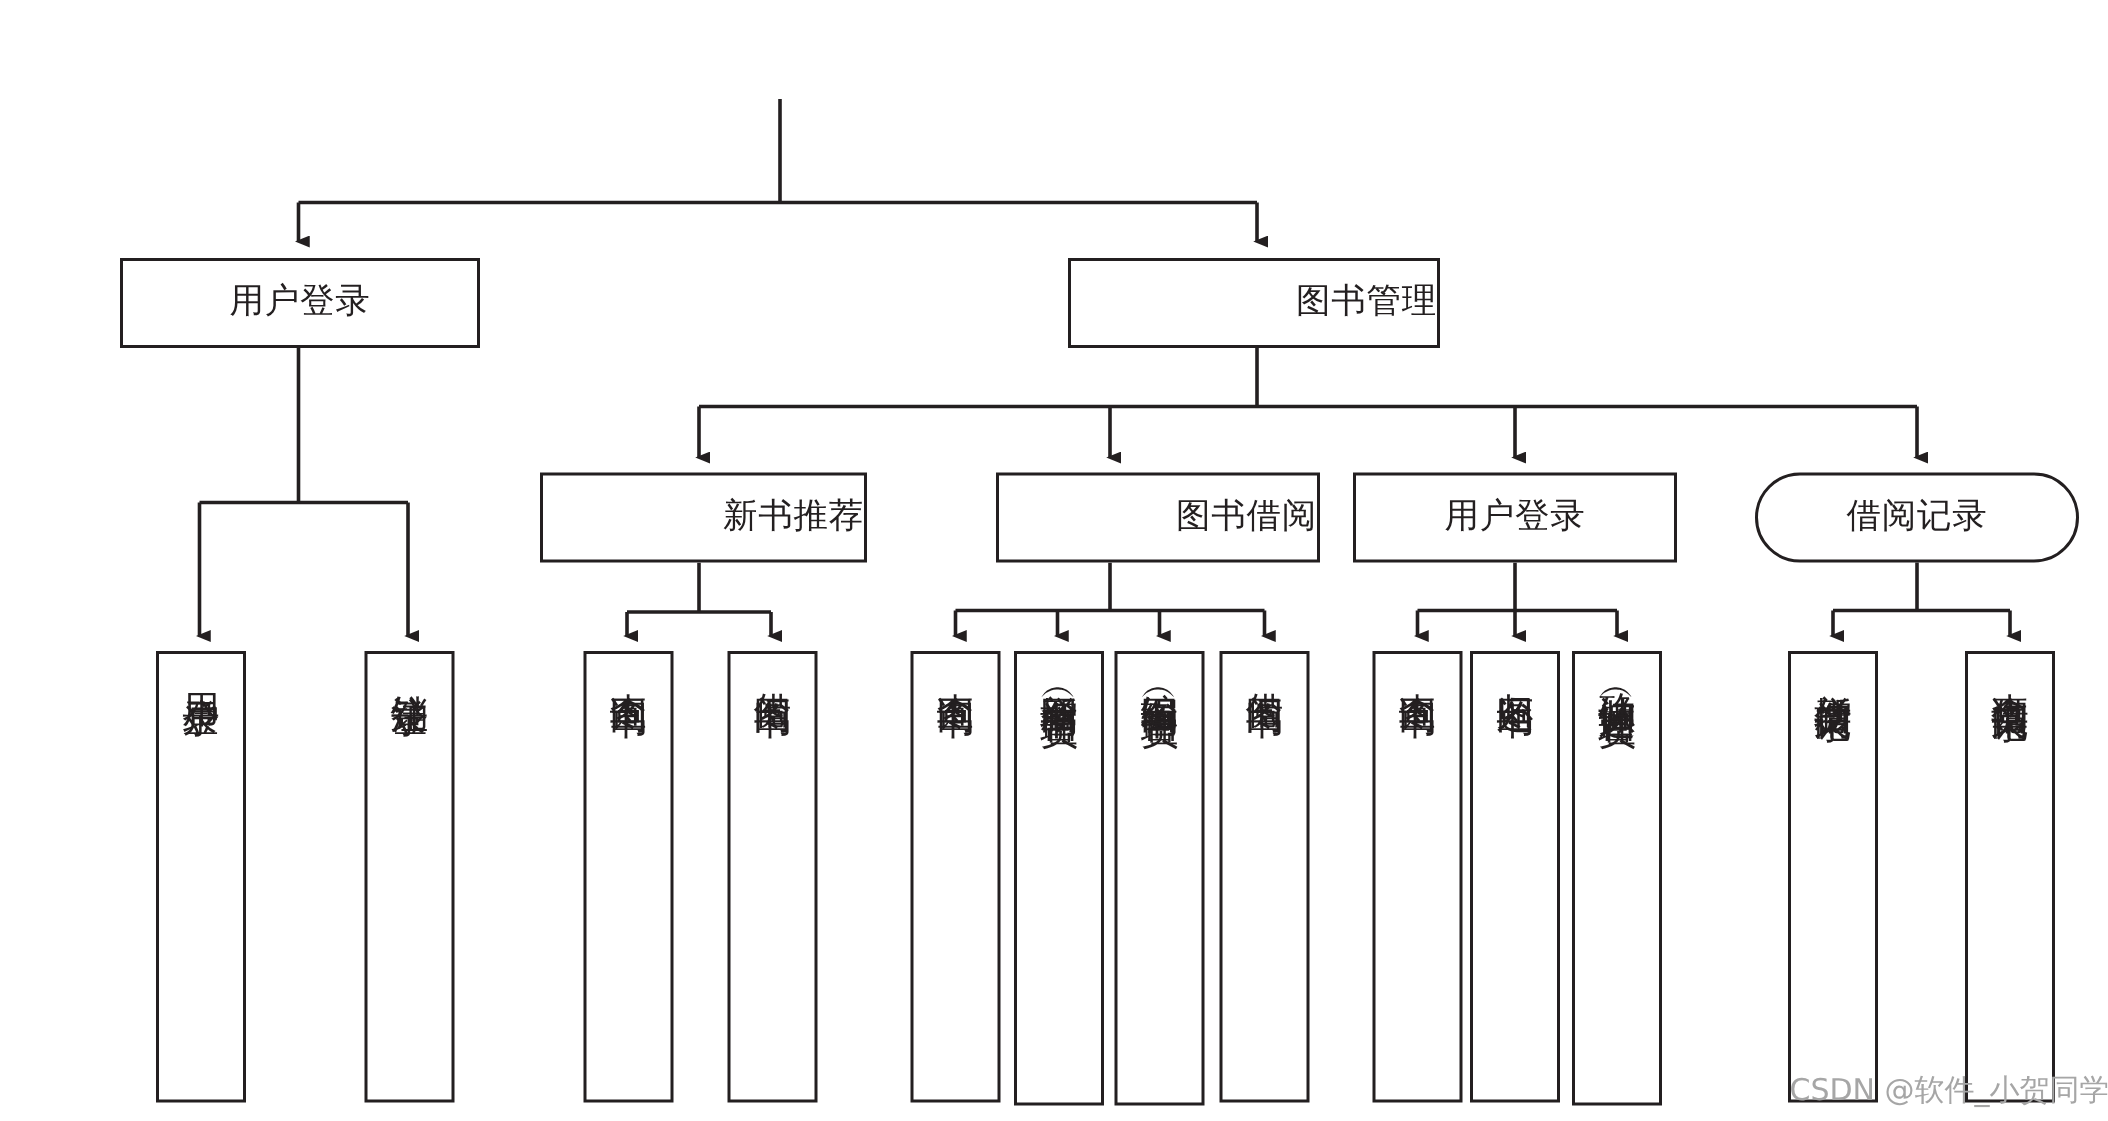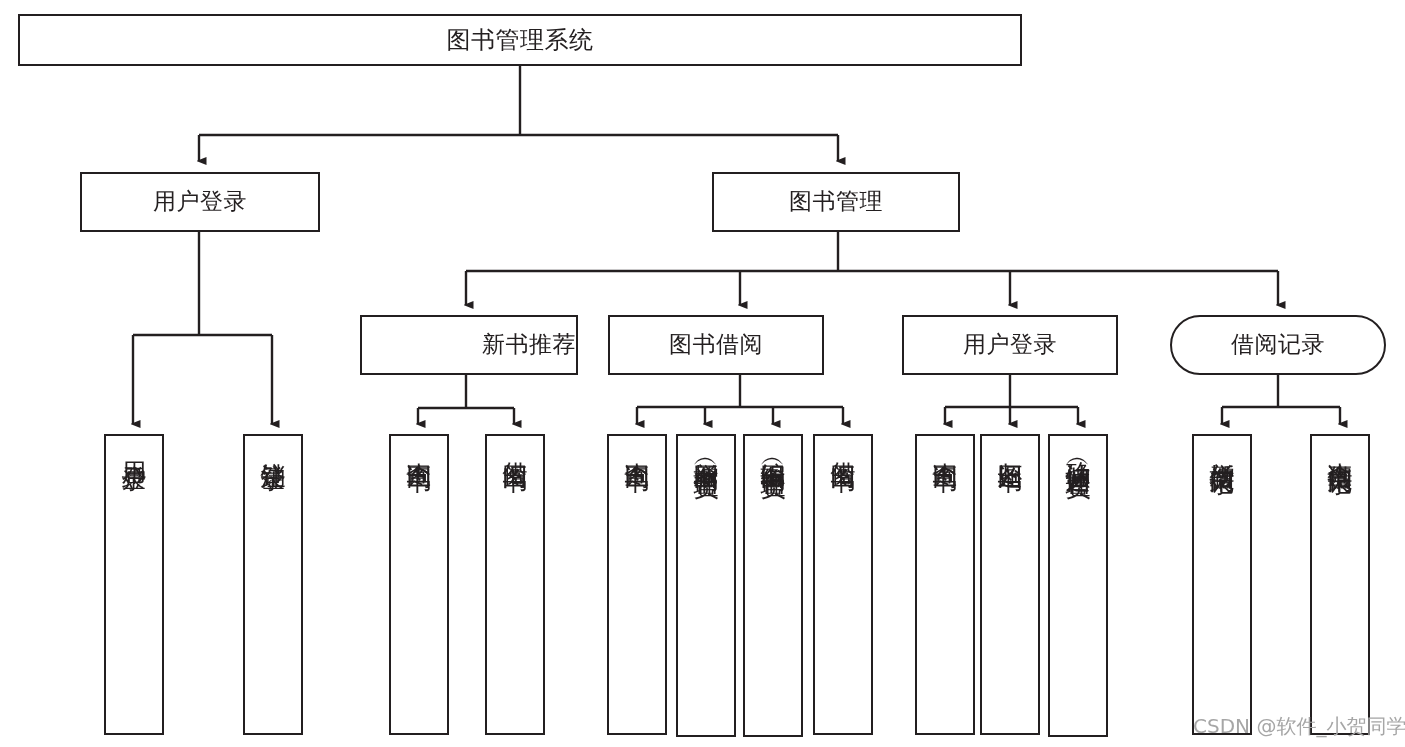--- a/index.html
+++ b/index.html
@@ -120,37 +120,34 @@
       <path d="M1010,407 L1010,424" marker-end="url(#arrowhead)"></path>
       <path d="M1078,407 L1078,424" marker-end="url(#arrowhead)"></path>
 
       <path d="M1278,375 L1278,407"></path>
       <path d="M1222,407 L1340,407"></path>
       <path d="M1222,407 L1222,424" marker-end="url(#arrowhead)"></path>
       <path d="M1340,407 L1340,424" marker-end="url(#arrowhead)"></path>
     </g>
   </svg>
 
-  <div class="node horizontal root" style="left:18px; top:14px; width:1004px; height:52px;">
-    <span class="node-label">图书管理系统</span>
-  </div>
 
   <div class="node horizontal" style="left:80px; top:172px; width:240px; height:60px;">
     <span class="node-label">用户登录</span>
   </div>
 
-  <div class="node horizontal" style="left:712px; top:172px; width:248px; height:60px;">
+  <div class="node horizontal" style="left:712px; top:172px; width:248px; height:60px;justify-content:flex-end;">
     <span class="node-label">图书管理</span>
   </div>
 
   <div class="node horizontal" style="left:360px; top:315px; width:218px; height:60px;justify-content:flex-end;">
     <span class="node-label">新书推荐</span>
   </div>
 
-  <div class="node horizontal" style="left:608px; top:315px; width:216px; height:60px;">
+  <div class="node horizontal" style="left:664px; top:315px; width:216px; height:60px;justify-content:flex-end;">
     <span class="node-label">图书借阅</span>
   </div>
 
   <div class="node horizontal" style="left:902px; top:315px; width:216px; height:60px;">
     <span class="node-label">用户登录</span>
   </div>
 
   <div class="node horizontal" style="left:1170px; top:315px; width:216px; height:60px;border-radius:30px;">
     <span class="node-label">借阅记录</span>
   </div>

